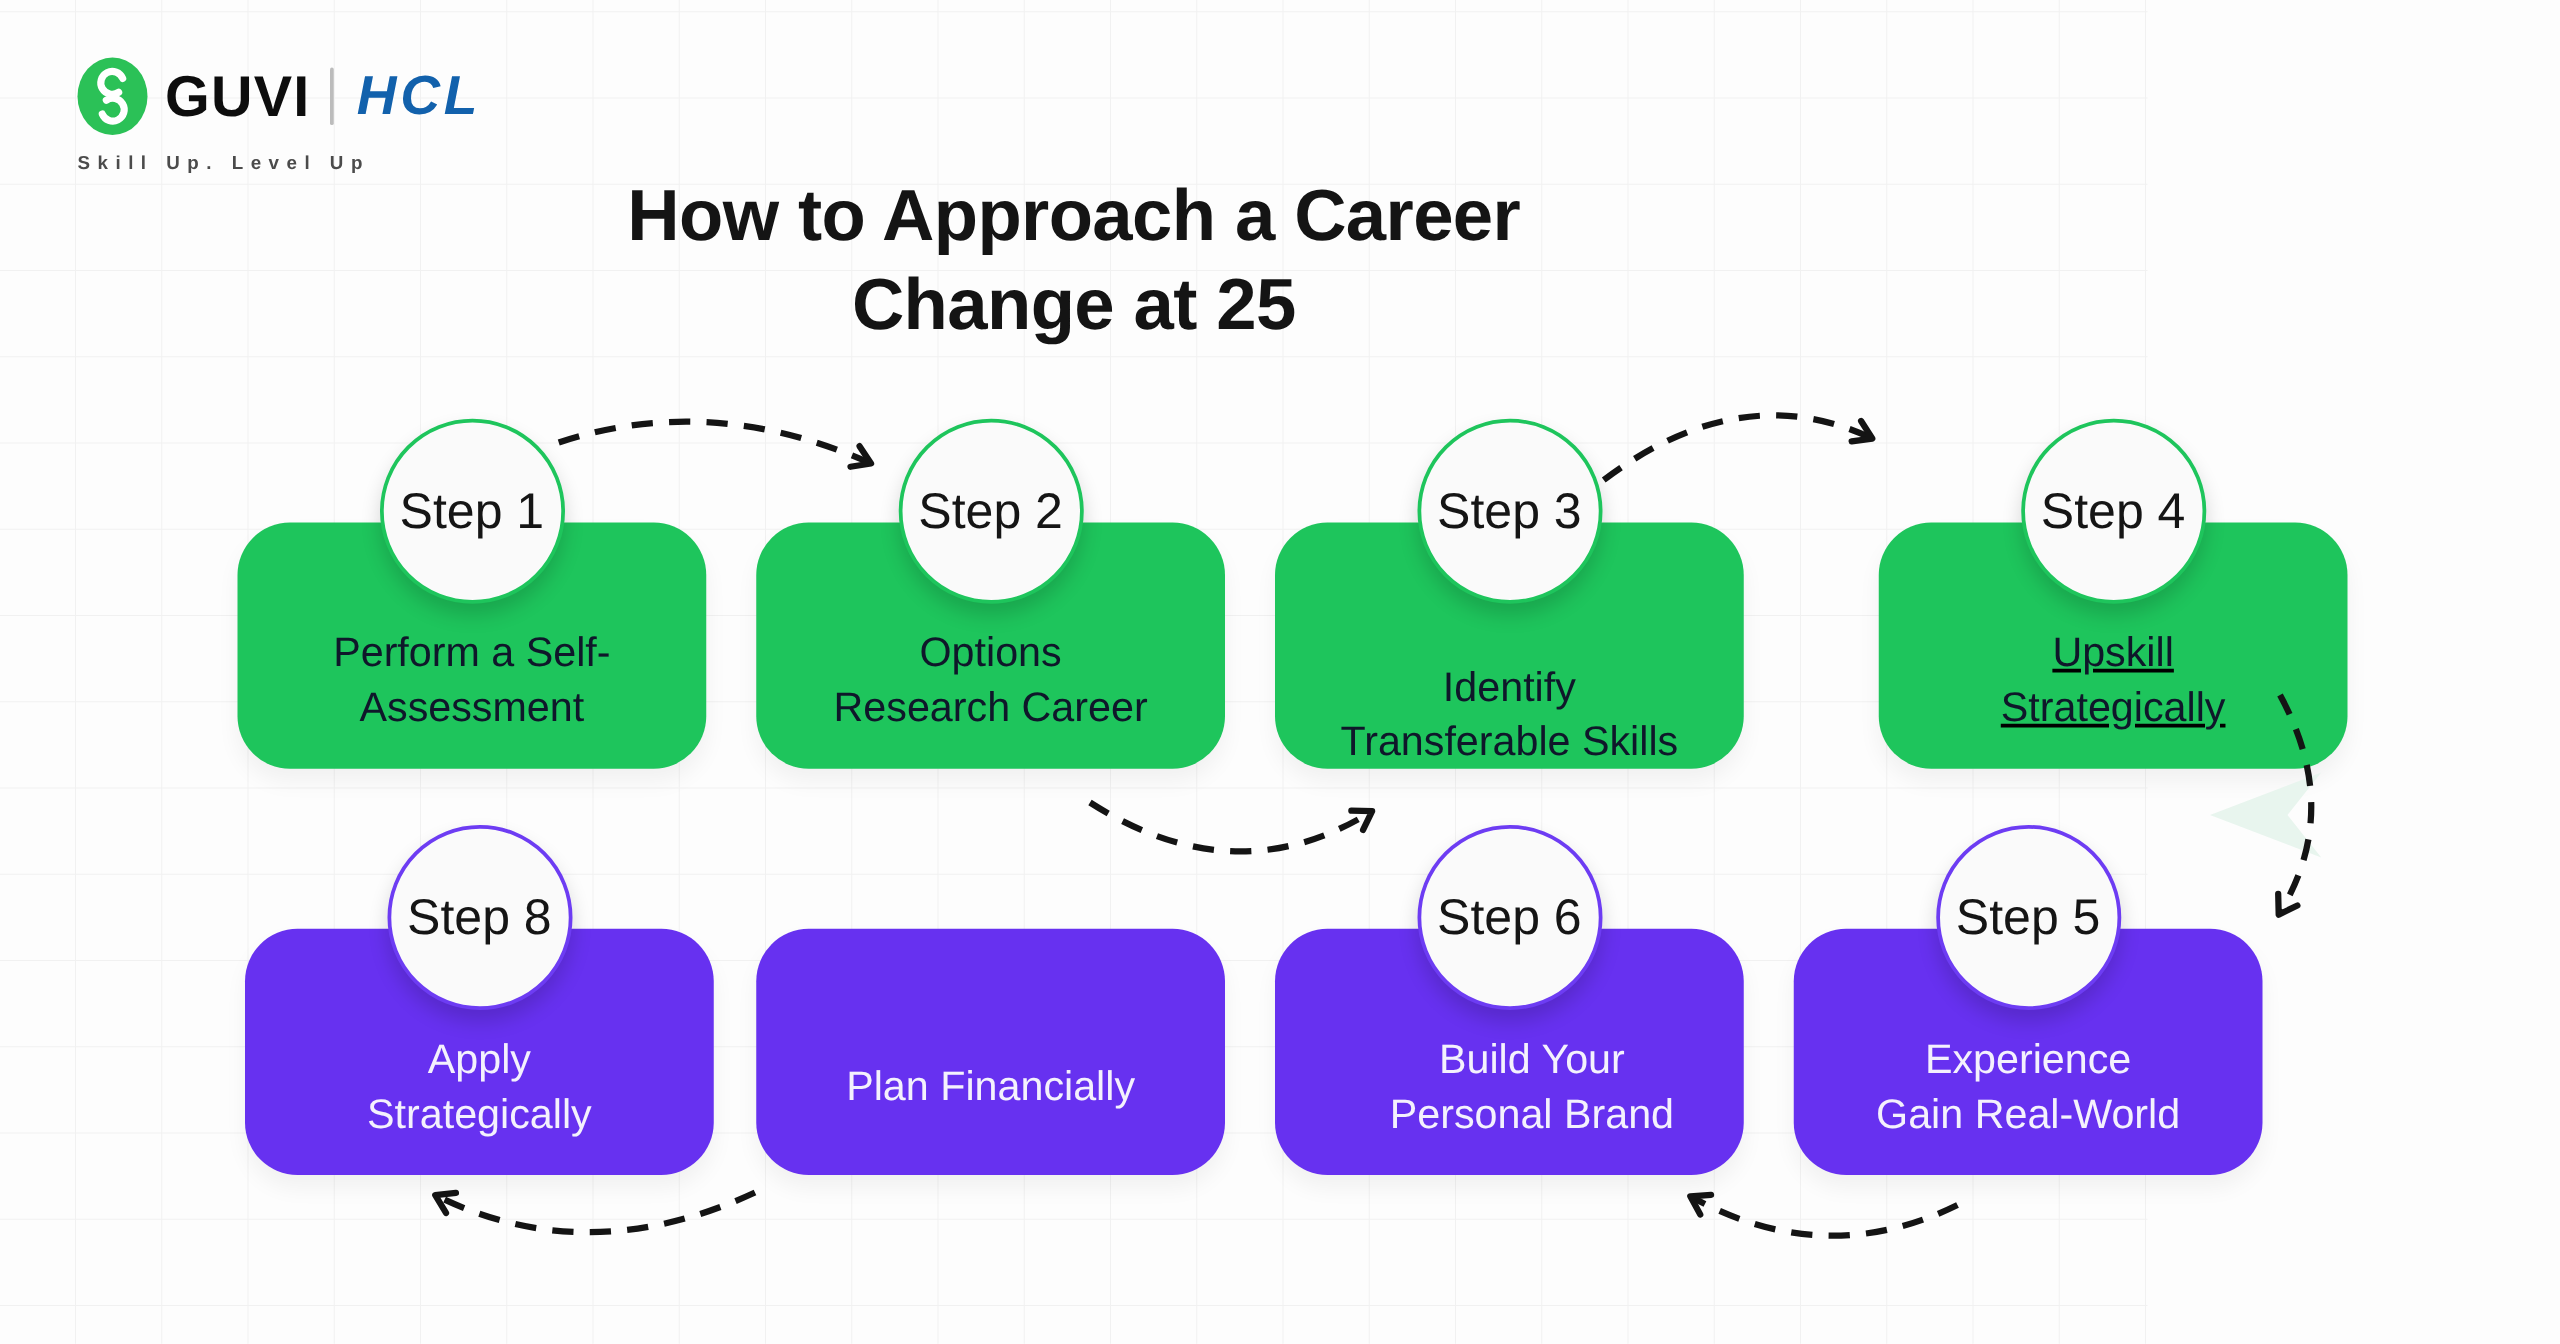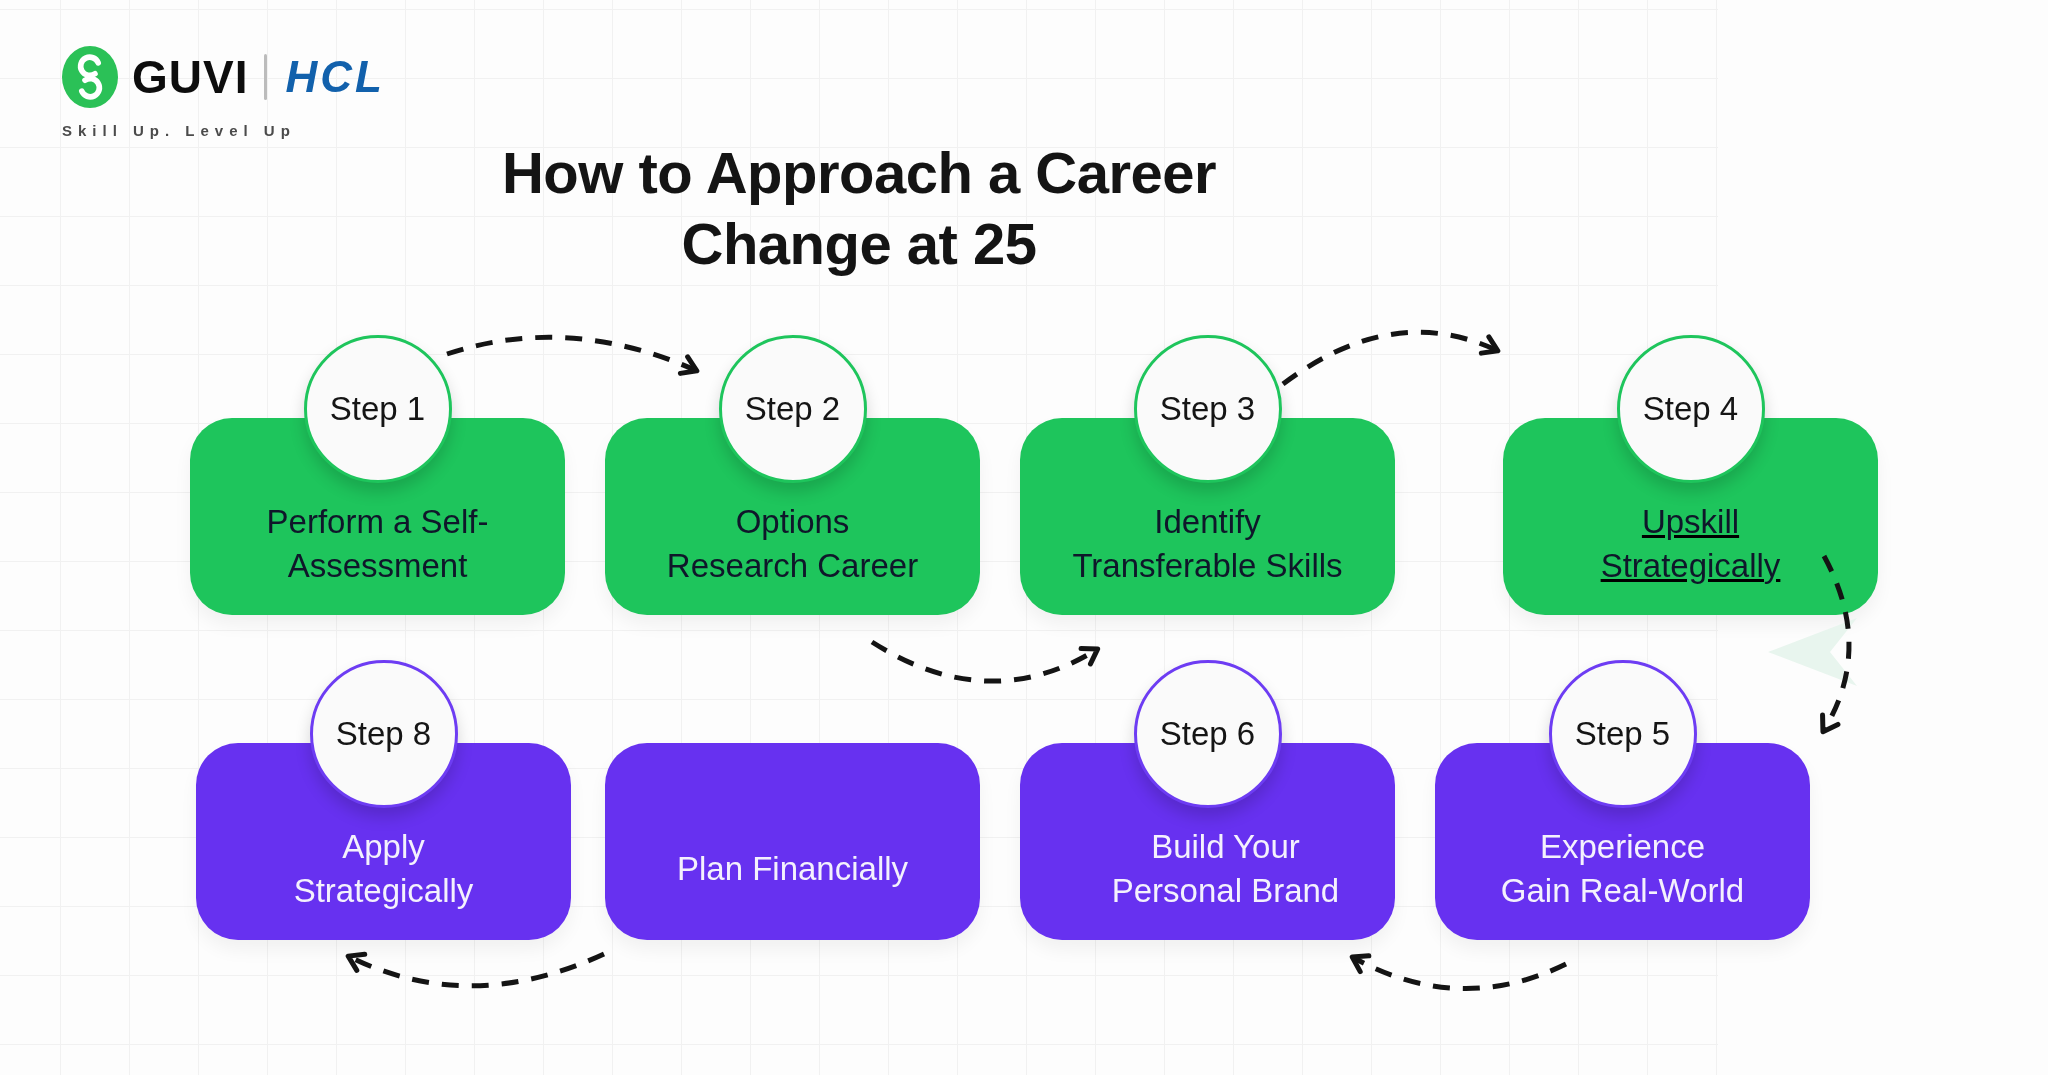--- a/index.html
+++ b/index.html
@@ -54,33 +54,33 @@
   .card {
     position:absolute; width:375px; height:197px; border-radius:42px;
     display:flex; align-items:center; justify-content:center;
     box-shadow:0 10px 18px rgba(20,20,20,0.05);
   }
   .card.green  { background:var(--step_green, #1ec55c); }
   .card.purple { background:var(--step_purple, #6731f0); }
 
   .pos-a1 { left:190px;  top:418px; }
   .pos-a2 { left:605px;  top:418px; }
-  .pos-a3 { left:1020px; top:418px; }
+  .pos-a3 { left:1020px; top:418px;align-items:flex-end; }
   .pos-a4 { left:1503px; top:418px;text-decoration:underline; }
   .pos-b1 { left:196px;  top:743px; }
   .pos-b2 { left:605px;  top:743px; }
   .pos-b3 { left:1020px; top:743px;padding-left:36px; }
   .pos-b4 { left:1435px; top:743px; }
 
   .badge {
     position:absolute; top:-83px; left:50%; margin-left:-74px;
     width:148px; height:148px; border-radius:50%;
     background:#fafafa;
     display:flex; align-items:center; justify-content:center;
-    font-size:33px; font-weight:500; color:#151515;
+    font-size:40px; font-weight:500; color:#151515;
     box-shadow:0 9px 16px rgba(0,0,0,0.16);
     z-index:2;
   }
   .card.green  .badge { border:3px solid var(--circle_green_border, #1ec55c); }
   .card.purple .badge { border:3px solid var(--circle_purple_border, #6d3cf3); }
 
   .card-text {
     margin-top:54px; text-align:center;
     font-size:33px; font-weight:500; line-height:1.32;
   }

